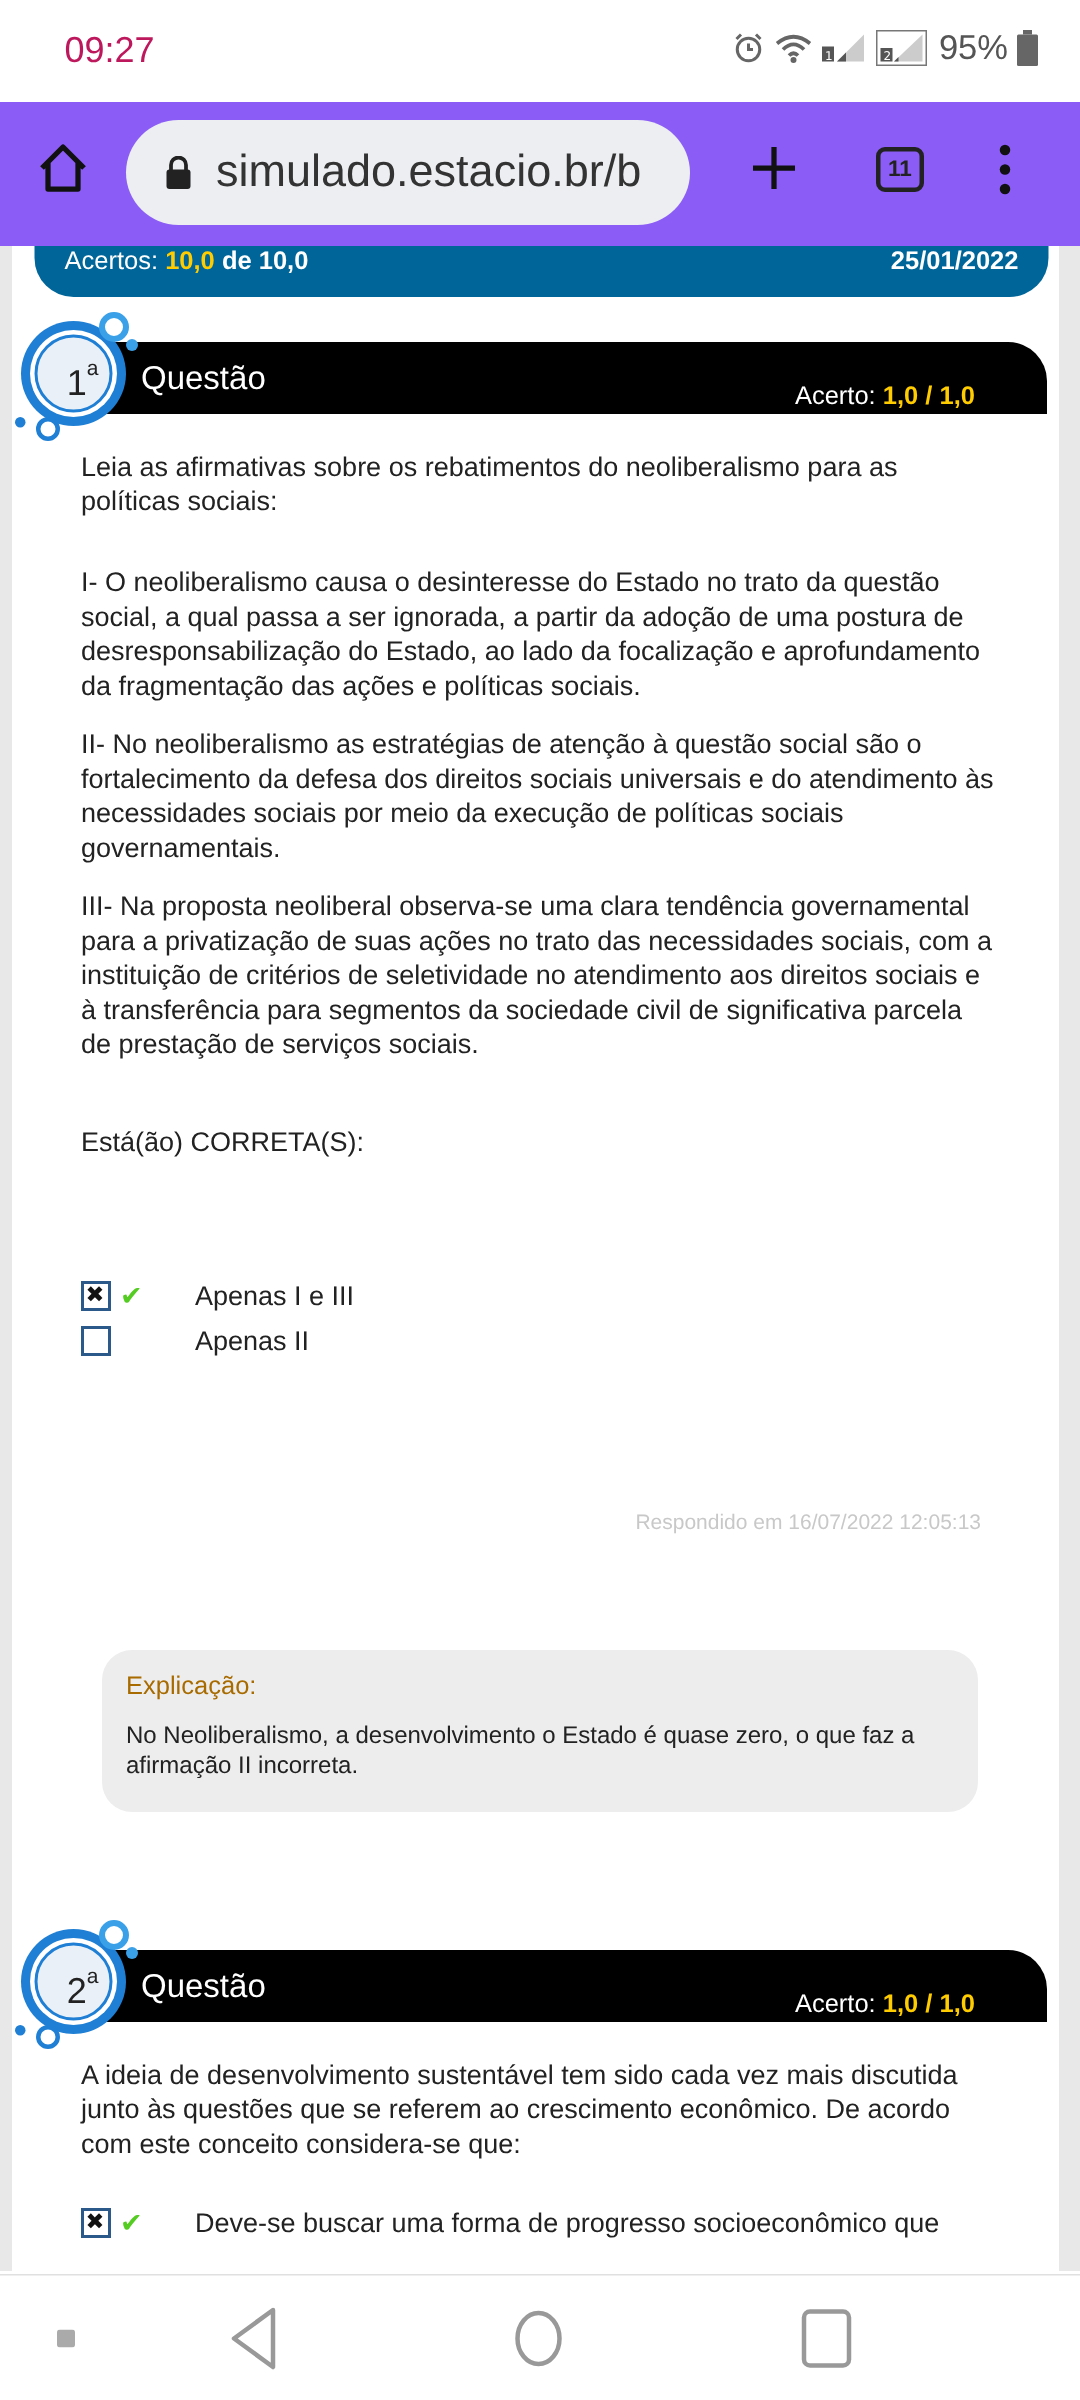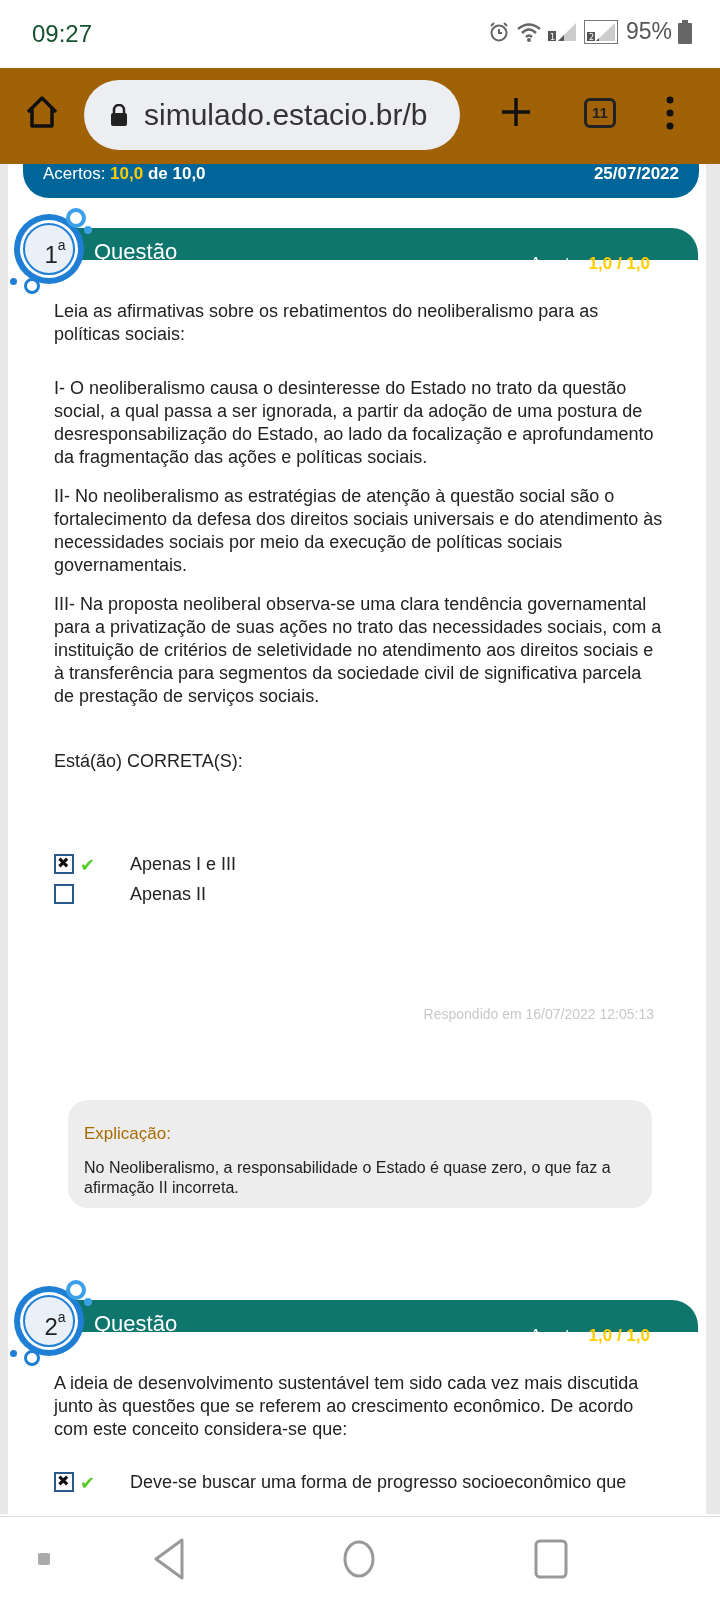--- a/index.html
+++ b/index.html
@@ -1,46 +1,46 @@
 <!DOCTYPE html>
 <html><head>
 <meta charset="utf-8">
 <style>
   * { box-sizing: border-box; margin: 0; padding: 0; }
   html, body { width: 720px; height: 1600px; overflow: hidden; background: #ffffff; }
   body { font-family: "Liberation Sans", "DejaVu Sans", sans-serif; color: #222; position: relative; }
 
   
   .status-bar { position: absolute; top: 0; left: 0; width: 720px; height: 68px; background: #fff; }
-  .status-time { position: absolute; left: 32px; top: 20px; font-size: 24px; color: #14532d; }
+  .status-time { position: absolute; left: 43px; top: 20px; font-size: 24px; color: #be185d; }
   .status-icons { position: absolute; right: 28px; top: 18px; display: flex; align-items: center; gap: 6px; color: #666; font-size: 22px; }
   .status-icons svg { display: block; }
   .battery-pct { font-size: 23px; color: #555; margin-left: 2px; }
 
   
-  .toolbar { position: absolute; top: 68px; left: 0; width: 720px; height: 96px; background: #a16207; }
+  .toolbar { position: absolute; top: 68px; left: 0; width: 720px; height: 96px; background: #8b5cf6; }
   .home-btn { position: absolute; left: 24px; top: 26px; width: 36px; height: 36px; }
   .url-pill { position: absolute; left: 84px; top: 12px; width: 376px; height: 70px; border-radius: 35px; background: #eceef1; display: flex; align-items: center; padding-left: 26px; }
   .lock-icon { width: 18px; height: 22px; margin-right: 16px; }
   .url-text { font-size: 30px; color: #333; white-space: nowrap; overflow: hidden; width: 300px; }
   .plus-btn { position: absolute; left: 498px; top: 26px; width: 36px; height: 36px; }
   .tabs-btn { position: absolute; left: 584px; top: 30px; width: 32px; height: 30px; border: 3px solid #222; border-radius: 6px; font-size: 15px; text-align: center; line-height: 24px; color: #222; font-weight: bold; }
   .menu-btn { position: absolute; left: 662px; top: 28px; width: 16px; height: 34px; }
 
   
   .page { position: absolute; top: 164px; left: 0; width: 720px; height: 1350px; background: #fff; overflow: hidden; }
   .page-frame-left { position: absolute; top: 0; left: 0; width: 8px; height: 100%; background: #e8e8e8; }
   .page-frame-right { position: absolute; top: 0; right: 0; width: 14px; height: 100%; background: #e8e8e8; }
 
   .summary-banner { position: absolute; top: -30px; left: 23px; width: 676px; height: 64px; background: #006699; border-radius: 0 0 26px 26px; color: #fff; }
   .summary-left { position: absolute; left: 20px; top: 30px; font-size: 17px; text-align: right; }
   .summary-left .hl { color: #ffcc00; font-weight: bold; }
   .summary-right { position: absolute; right: 20px; top: 30px; font-size: 17px; font-weight: bold; }
 
-  .q-header { position: absolute; left: 46px; width: 652px; height: 32px; background: #0f766e; border-radius: 0 26px 0 0; color: #fff; }
+  .q-header { position: absolute; left: 46px; width: 652px; height: 48px; background: #000000; border-radius: 0 26px 0 0; color: #fff; }
   .q-title { position: absolute; left: 48px; top: 11px; font-size: 22px; color: #fff; }
   .q-score { position: absolute; right: 48px; top: 26px; font-size: 17px; color: #fff; }
   .q-score .hl { color: #ffcc00; font-weight: bold; }
 
   .q-badge { position: absolute; width: 80px; height: 82px; }
   .q-badge .ring-outer { position: absolute; left: 4px; top: 6px; width: 70px; height: 70px; border-radius: 50%; background: #1f7fd4; }
   .q-badge .ring-white { position: absolute; left: 10px; top: 12px; width: 58px; height: 58px; border-radius: 50%; background: #fff; }
   .q-badge .ring-inner { position: absolute; left: 13px; top: 15px; width: 52px; height: 52px; border-radius: 50%; background: #e9f0f7; border: 2px solid #1f7fd4; }
   .q-badge .num { position: absolute; left: 13px; top: 15px; width: 64px; height: 52px; text-align: center; line-height: 52px; font-size: 24px; color: #222; }
   .q-badge .num sup { font-size: 14px; position: relative; top: -4px; }
@@ -54,21 +54,21 @@
 
   .options { position: absolute; left: 54px; width: 610px; }
   .option { height: 30px; position: relative; }
   .checkbox { position: absolute; left: 0; top: 2px; width: 20px; height: 20px; border: 2px solid #2b5a8a; background: #fff; }
   .checkbox.checked::after { content: "✖"; position: absolute; left: 1px; top: -2px; font-size: 15px; color: #111; font-weight: bold; }
   .correct-icon { position: absolute; left: 26px; top: 2px; font-size: 18px; color: #55cc22; font-weight: bold; }
   .option-label { position: absolute; left: 76px; top: 2px; font-size: 18px; color: #222; }
 
   .answered { position: absolute; right: 66px; font-size: 14px; color: #c8c8c8; }
 
-  .explain-box { position: absolute; left: 68px; width: 584px; height: 108px; background: #ededed; border-radius: 20px; padding: 24px 16px; }
+  .explain-box { position: absolute; left: 68px; width: 584px; height: 108px; background: #ededed; border-radius: 20px; padding: 14px 16px; }
   .explain-title { font-size: 17px; color: #a86b00; margin-bottom: 14px; }
   .explain-text { font-size: 16px; line-height: 20px; color: #222; }
 
   
   .nav-bar { position: absolute; top: 1516px; left: 0; width: 720px; height: 84px; background: #fff; border-top: 1px solid #e0e0e0; }
   .nav-bar svg { position: absolute; }
 </style>
 </head>
 <body>
 
@@ -132,21 +132,21 @@
 <div class="page">
   <div class="page-frame-left"></div>
   <div class="page-frame-right"></div>
 
   <div class="summary-banner">
     <div class="summary-left">
       <span>Acertos:</span>
       <span class="hl">10,0</span>
       <b>de 10,0</b>
     </div>
-    <div class="summary-right">25/07/2022</div>
+    <div class="summary-right">25/01/2022</div>
   </div>
 
   <div class="q-header" style="top:64px;">
     <div class="q-title">Questão</div>
     <div class="q-score">
       <span>Acerto:</span>
       <span class="hl">1,0</span>
       <span class="hl">/ 1,0</span>
     </div>
   </div>
@@ -178,21 +178,21 @@
     <div class="option">
       <span class="checkbox"></span>
       <span class="option-label">Apenas II</span>
     </div>
   </div>
 
   <div class="answered" style="top:842px;">Respondido em 16/07/2022 12:05:13</div>
 
   <div class="explain-box" style="top:936px;">
     <div class="explain-title">Explicação:</div>
-    <div class="explain-text">No Neoliberalismo, a responsabilidade o Estado é quase zero, o que faz a afirmação II incorreta.</div>
+    <div class="explain-text">No Neoliberalismo, a desenvolvimento o Estado é quase zero, o que faz a afirmação II incorreta.</div>
   </div>
 
   <div class="q-header" style="top:1136px;">
     <div class="q-title">Questão</div>
     <div class="q-score">
       <span>Acerto:</span>
       <span class="hl">1,0</span>
       <span class="hl">/ 1,0</span>
     </div>
   </div>

